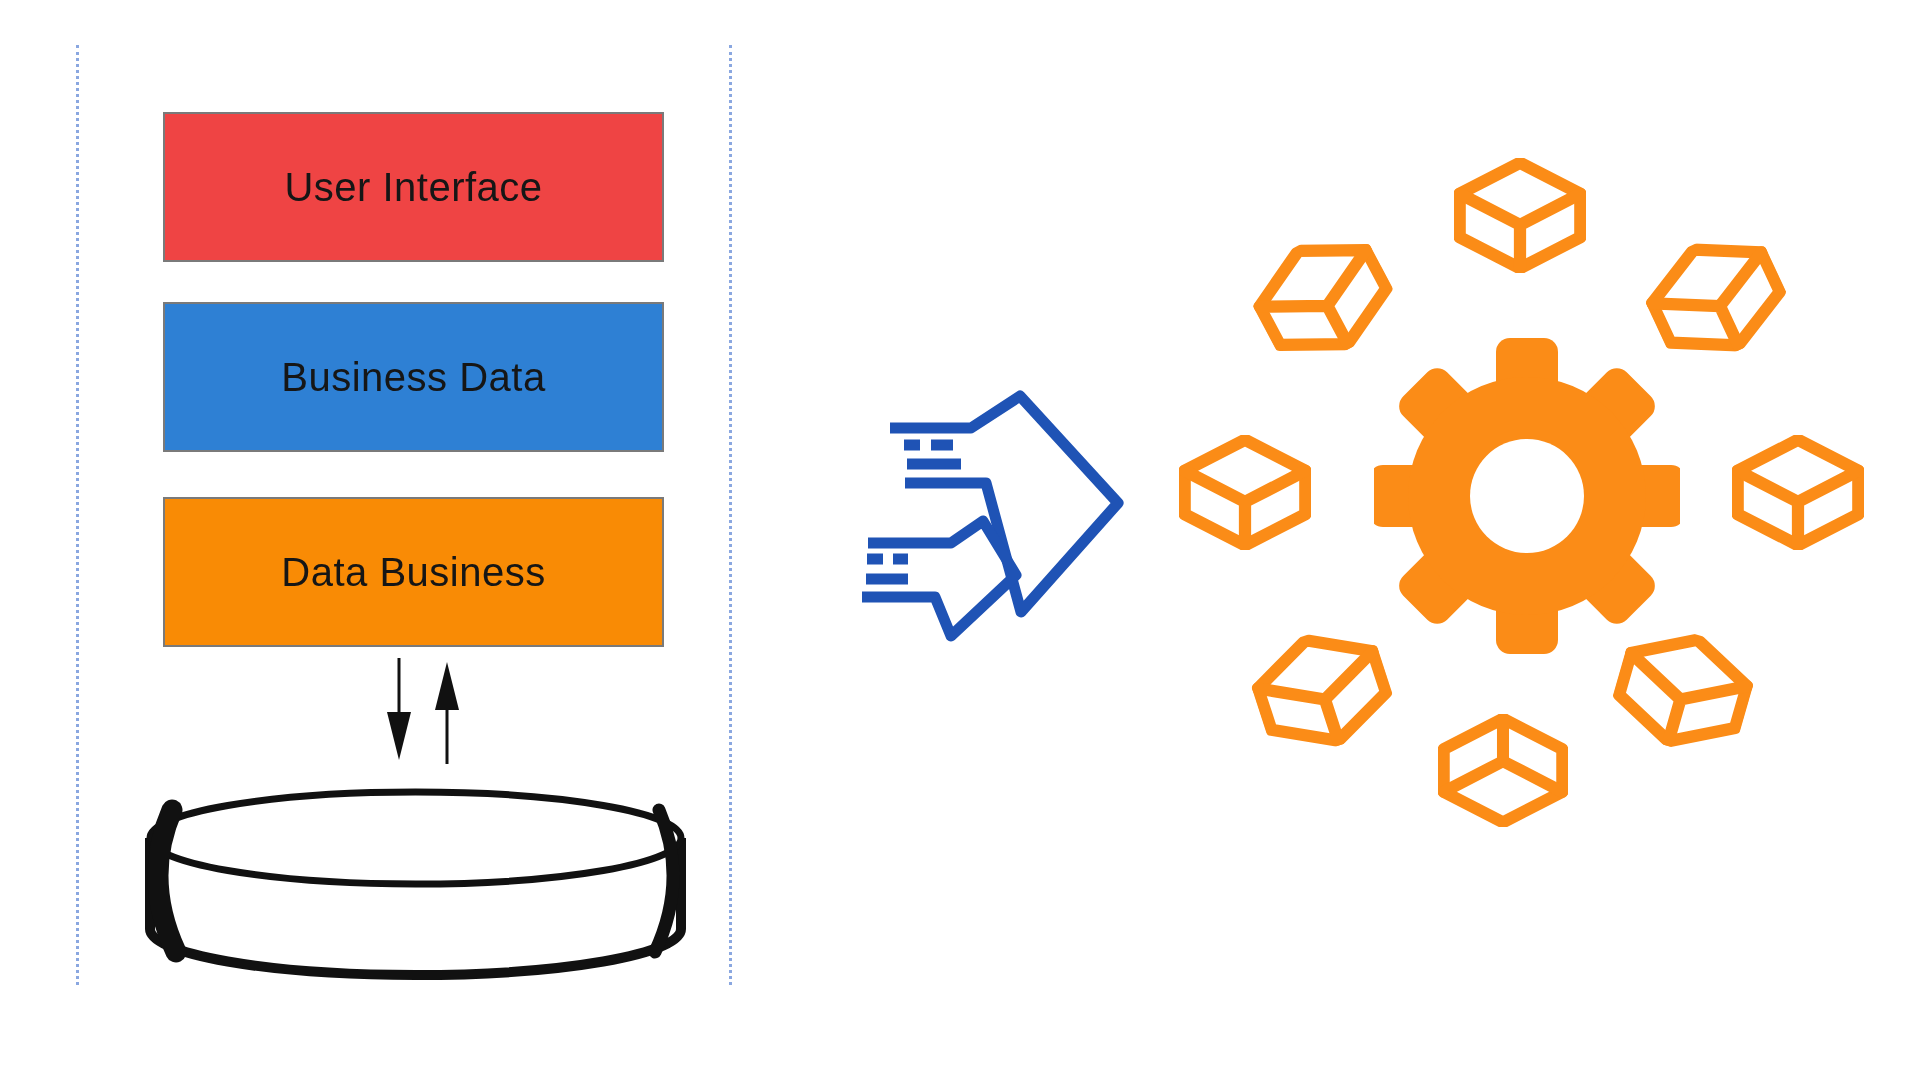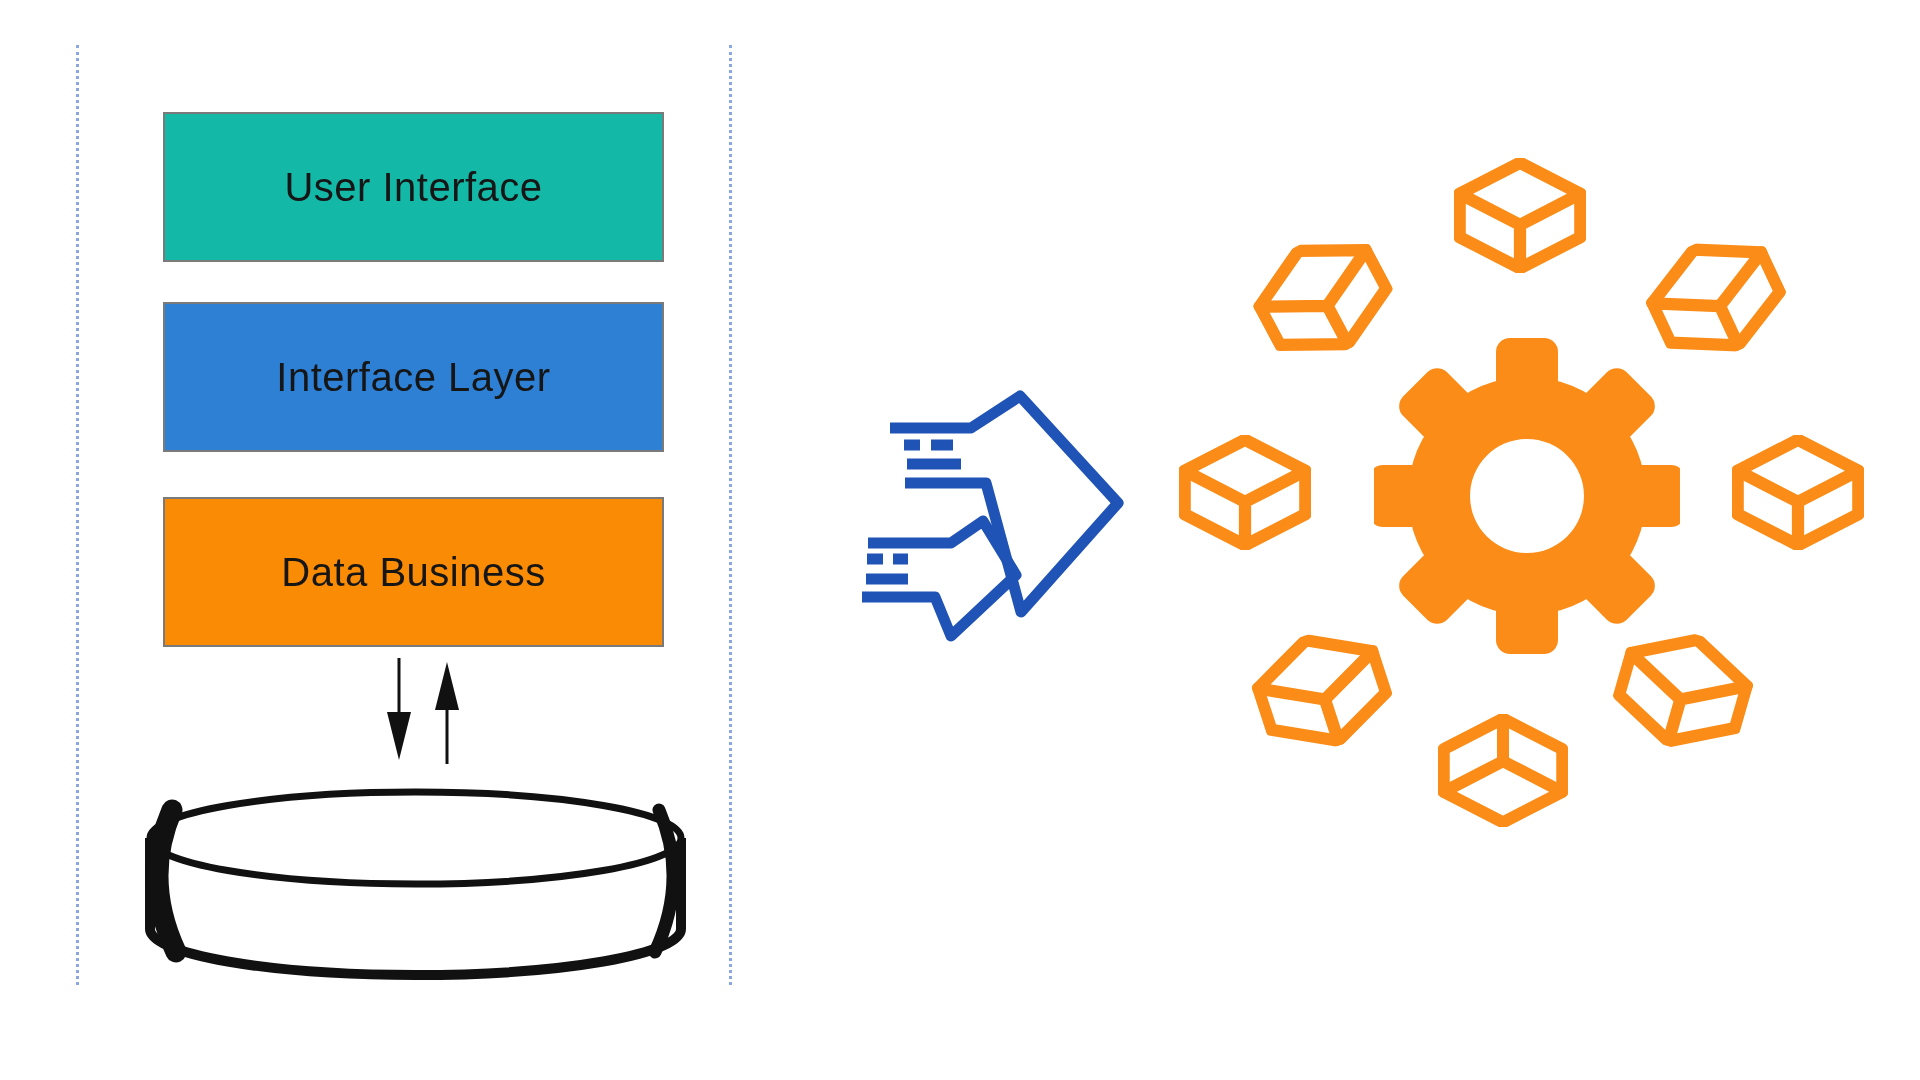--- a/index.html
+++ b/index.html
@@ -19,26 +19,26 @@
   .cube{position:absolute;color:#fb8c17;}
 </style>
 </head>
 <body>
 
 <div class="canvas">
 
   <div class="guide left" style="border-left-color: rgb(138, 167, 224);"></div>
   <div class="guide right" style="border-left-color: rgb(138, 167, 224);"></div>
 
-  <div class="layer-box" style="top: 112px; background-color: #14b8a6;">
+  <div class="layer-box" style="top: 112px; background-color: #ef4444;">
     <span class="layer-label" style="color: rgb(22, 22, 22);">User Interface</span>
   </div>
 
   <div class="layer-box" style="top: 302px; background-color: rgb(46, 128, 212);">
-    <span class="layer-label" style="color: rgb(22, 22, 22);">Interface Layer</span>
+    <span class="layer-label" style="color: rgb(22, 22, 22);">Business Data</span>
   </div>
 
   <div class="layer-box" style="top: 497px; background-color: rgb(249, 139, 5);">
     <span class="layer-label" style="color: rgb(22, 22, 22);">Data Business</span>
   </div>
 
   <svg class="abs" style="left:385px;top:658px;" width="80" height="108" viewBox="0 0 80 108">
     <g stroke="#111111" fill="#111111">
       <path d="M14 0 V 56" stroke-width="3" fill="none"></path>
       <polygon points="2,54 26,54 14,102" stroke="none"></polygon>

